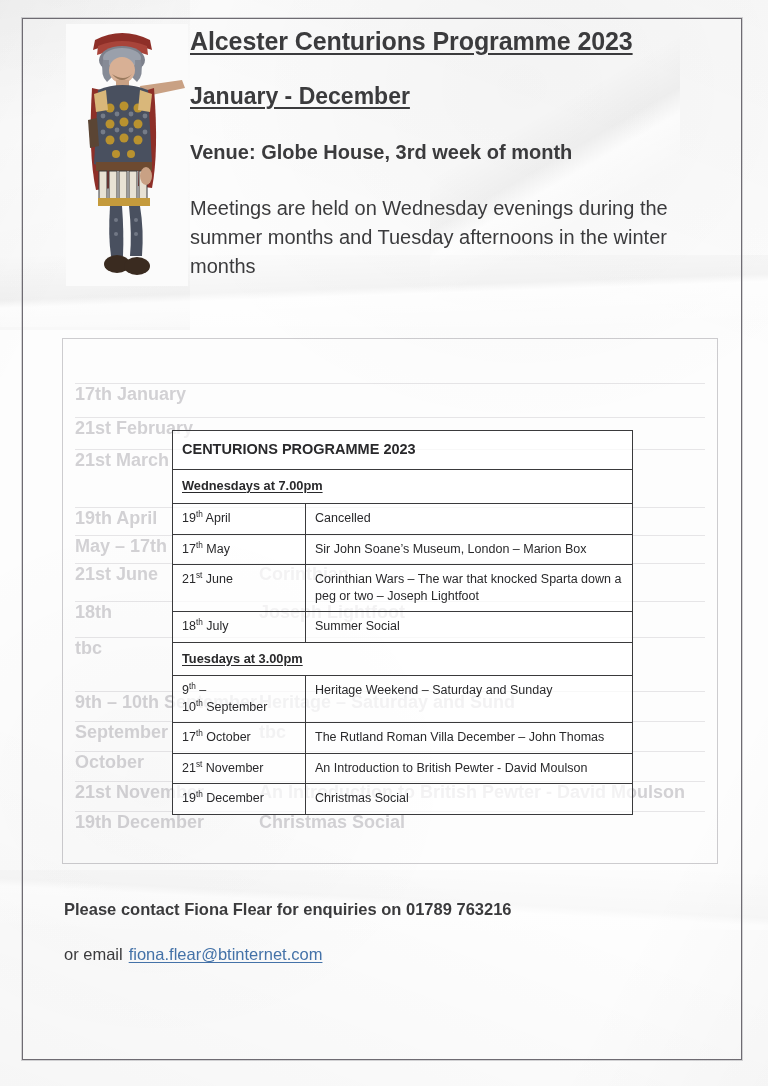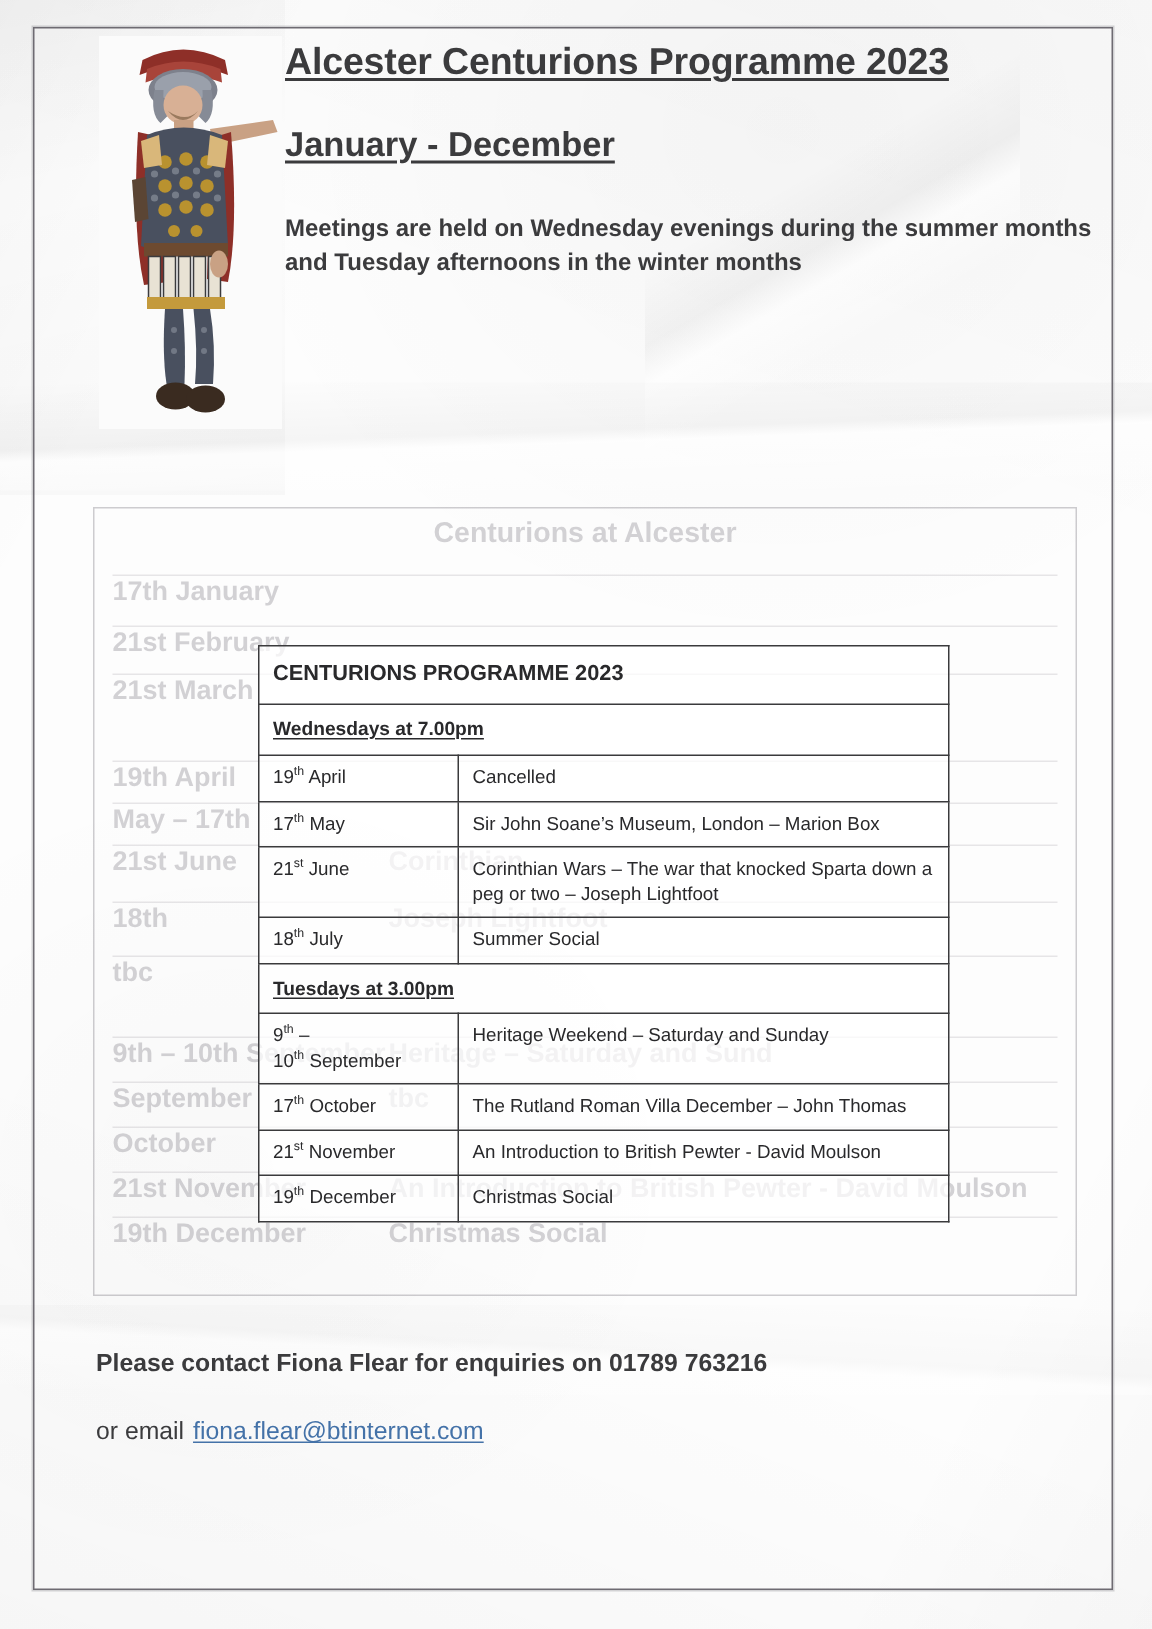--- a/index.html
+++ b/index.html
@@ -100,22 +100,22 @@
     margin: 0 0 32px 0;
     line-height: 1.1;
   }
   .venue {
     font-size: 20px;
     font-weight: bold;
     margin: 0 0 30px 0;
     line-height: 1.15;
   }
   .meetings {
-    font-size: 16px;
-    font-weight: bold;
+    font-size: 20px;
+    font-weight: normal;
     line-height: 1.45;
     margin: 0;
   }
 
   
   .ghost {
     position: absolute;
     left: 62px;
     top: 338px;
     width: 654px;
@@ -299,25 +299,25 @@
       </g>
 
       <ellipse cx="51" cy="240" rx="13" ry="9" fill="#3a2b20"></ellipse>
       <ellipse cx="71" cy="242" rx="13" ry="9" fill="#3a2b20"></ellipse>
     </svg>
   </div>
 
   <div class="header">
     <h1 class="title-1">Alcester Centurions Programme 2023</h1>
     <h2 class="title-2">January - December</h2>
+    <p class="venue">Venue: Globe House, 3rd week of month</p>
     <p class="meetings">Meetings are held on Wednesday evenings during the summer months and Tuesday afternoons in the winter months</p>
   </div>
 
   <div class="ghost">
-    <div class="ghost-title">Centurions at Alcester</div>
     <div class="ghost-row" style="top:44px">
         <span class="ghost-date">17th January</span>
       </div>
     <div class="ghost-row" style="top:78px">
         <span class="ghost-date">21st February</span>
         <span class="ghost-text"></span>
       </div>
     <div class="ghost-row" style="top:110px">
         <span class="ghost-date">21st March</span>
         <span class="ghost-text"></span>

